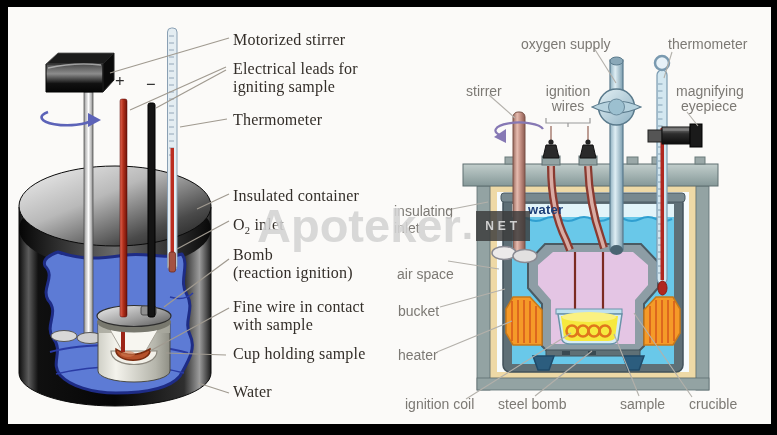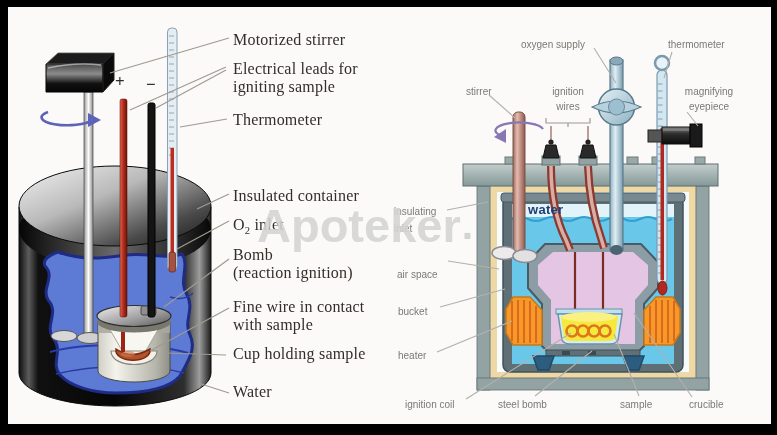--- a/index.html
+++ b/index.html
@@ -4,21 +4,21 @@
 <style>
   html,body{margin:0;padding:0;background:#000;}
   .page{position:relative;width:777px;height:435px;background:#000;overflow:hidden;
         font-family:"Liberation Sans",sans-serif;}
   .stage-svg{position:absolute;left:0;top:0;}
   .lbl{position:absolute;white-space:nowrap;}
   .lbl-left{font-family:"Liberation Serif",serif;font-size:16px;line-height:17.5px;
             color:#332e29;letter-spacing:0.2px;}
   .lbl-left.two{line-height:18px;}
   .lbl-left sub{font-size:10.5px;}
-  .lbl-right{font-family:"Liberation Sans",sans-serif;font-size:10px;line-height:15px;
+  .lbl-right{font-family:"Liberation Sans",sans-serif;font-size:14px;line-height:15px;
              color:#7c7974;}
   .ctr{text-align:center;}
   .sign{position:absolute;font-family:"Liberation Serif",serif;font-weight:bold;
         font-size:17px;color:#2b2b2b;}
   .water-word{position:absolute;font-weight:bold;font-size:13px;color:#1c3e78;
               letter-spacing:0.3px;}
   .watermark{position:absolute;left:257px;top:198px;display:flex;align-items:center;
              pointer-events:none;}
   .wm-name{font-size:47px;font-weight:bold;letter-spacing:0px;color:rgba(205,205,205,0.78);
            text-shadow:0 0 2px rgba(255,255,255,0.5);}
@@ -426,15 +426,16 @@
 
 <div class="lbl lbl-right" style="left:620px;top:397px;">sample</div>
 
 <div class="lbl lbl-right" style="left:689px;top:397px;">crucible</div>
 
 <div class="water-word" style="left:528px;top:202px;">water</div>
 
 <div class="watermark">
   <span class="wm-name">Apoteker</span>
   <span class="wm-dot">.</span>
+  <span class="wm-box">NET</span>
 </div>
 
 </div>
 
 </body></html>

